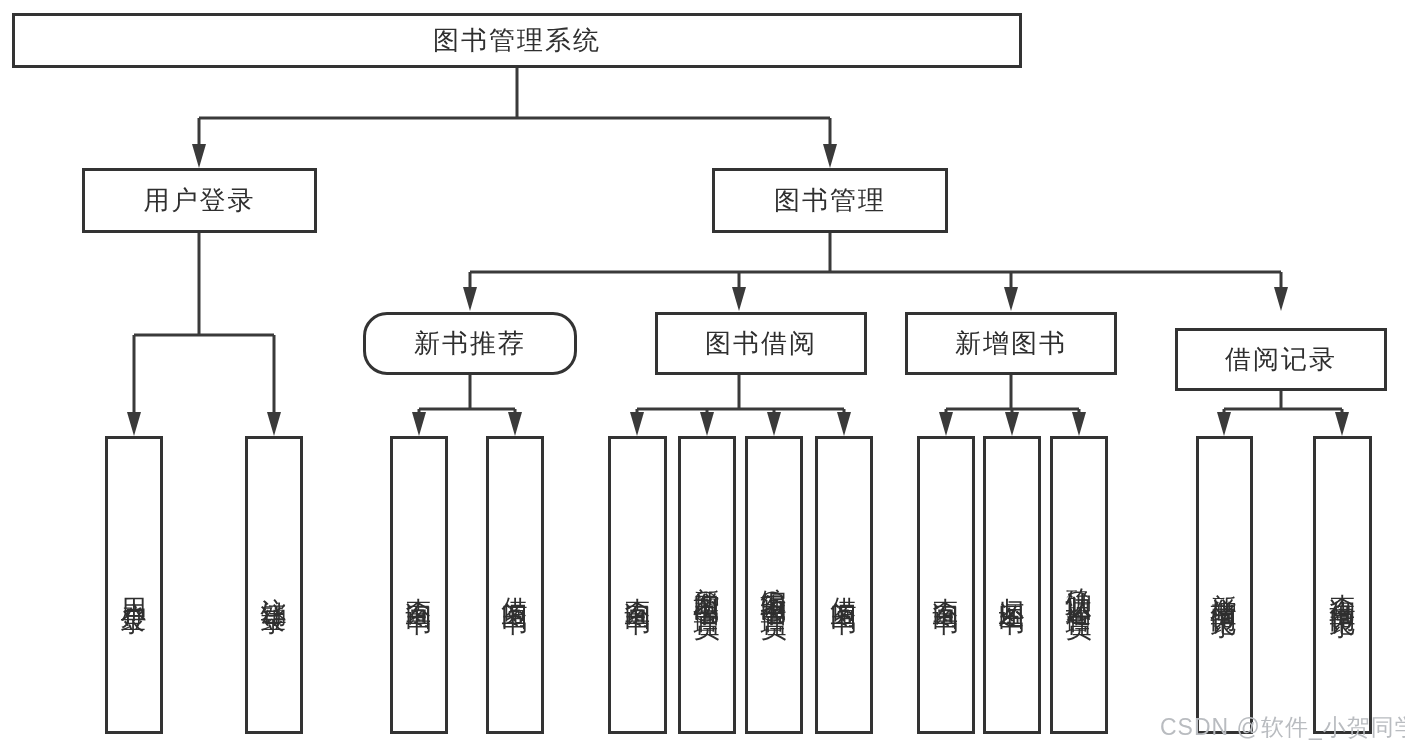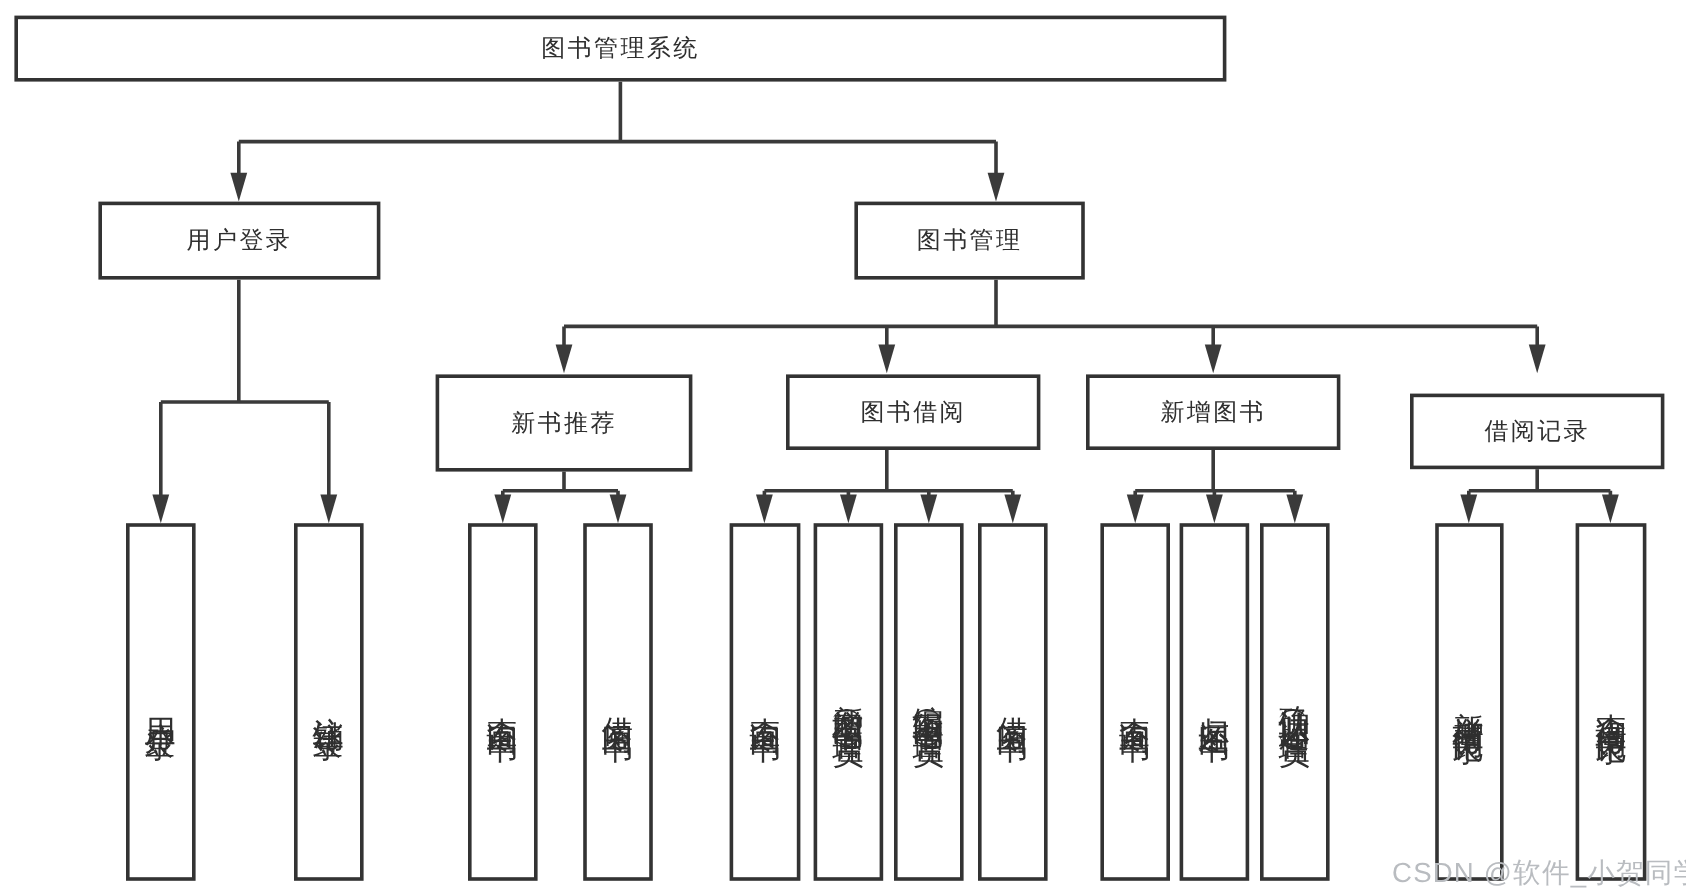--- a/index.html
+++ b/index.html
@@ -19,21 +19,21 @@
     background:var(--background);
     overflow:hidden;
   }
   .lines{position:absolute;left:0;top:0;color:var(--line-color);}
   .box{
     position:absolute;
     background:var(--box-fill);
     border:3px solid var(--box-border);
     color:var(--text-color);
     display:flex;align-items:center;justify-content:center;
-    font-size:20px;
+    font-size:26px;
     letter-spacing:2px;
     white-space:nowrap;
     text-align:right;
   }
   .vbox{
     position:absolute;
     background:var(--box-fill);
     border:3px solid var(--box-border);
     color:var(--text-color);
     writing-mode:vertical-rl;
@@ -97,23 +97,23 @@
       <polygon points="1005,412 1019,412 1012,436"></polygon>
       <polygon points="1072,412 1086,412 1079,436"></polygon>
       <polygon points="1217,412 1231,412 1224,436"></polygon>
       <polygon points="1335,412 1349,412 1342,436"></polygon>
     </g>
   </svg>
 
   <div class="box" style="left:12px;top:13px;width:1010px;height:55px;">图书管理系统</div>
 
   <div class="box" style="left:82px;top:168px;width:235px;height:65px;">用户登录</div>
-  <div class="box" style="left:712px;top:168px;width:192px;height:65px;">图书管理</div>
+  <div class="box" style="left:712px;top:168px;width:236px;height:65px;">图书管理</div>
 
-  <div class="box" style="left:363px;top:312px;width:214px;height:81px;">新书推荐</div>
+  <div class="box" style="left:363px;top:312px;width:214px;height:63px;border-radius:24px;">新书推荐</div>
   <div class="box" style="left:633px;top:312px;width:212px;height:63px;margin-left:22px;">图书借阅</div>
   <div class="box" style="left:905px;top:312px;width:212px;height:63px;">新增图书</div>
   <div class="box" style="left:1175px;top:312px;width:212px;height:63px;margin-top:16px;">借阅记录</div>
 
   <div class="vbox" style="left:105px;top:436px;width:58px;height:298px;">用户登录</div>
   <div class="vbox" style="left:245px;top:436px;width:58px;height:298px;">注销登录</div>
 
   <div class="vbox" style="left:390px;top:436px;width:58px;height:298px;">查询图书</div>
   <div class="vbox" style="left:486px;top:436px;width:58px;height:298px;">借阅图书</div>
 

